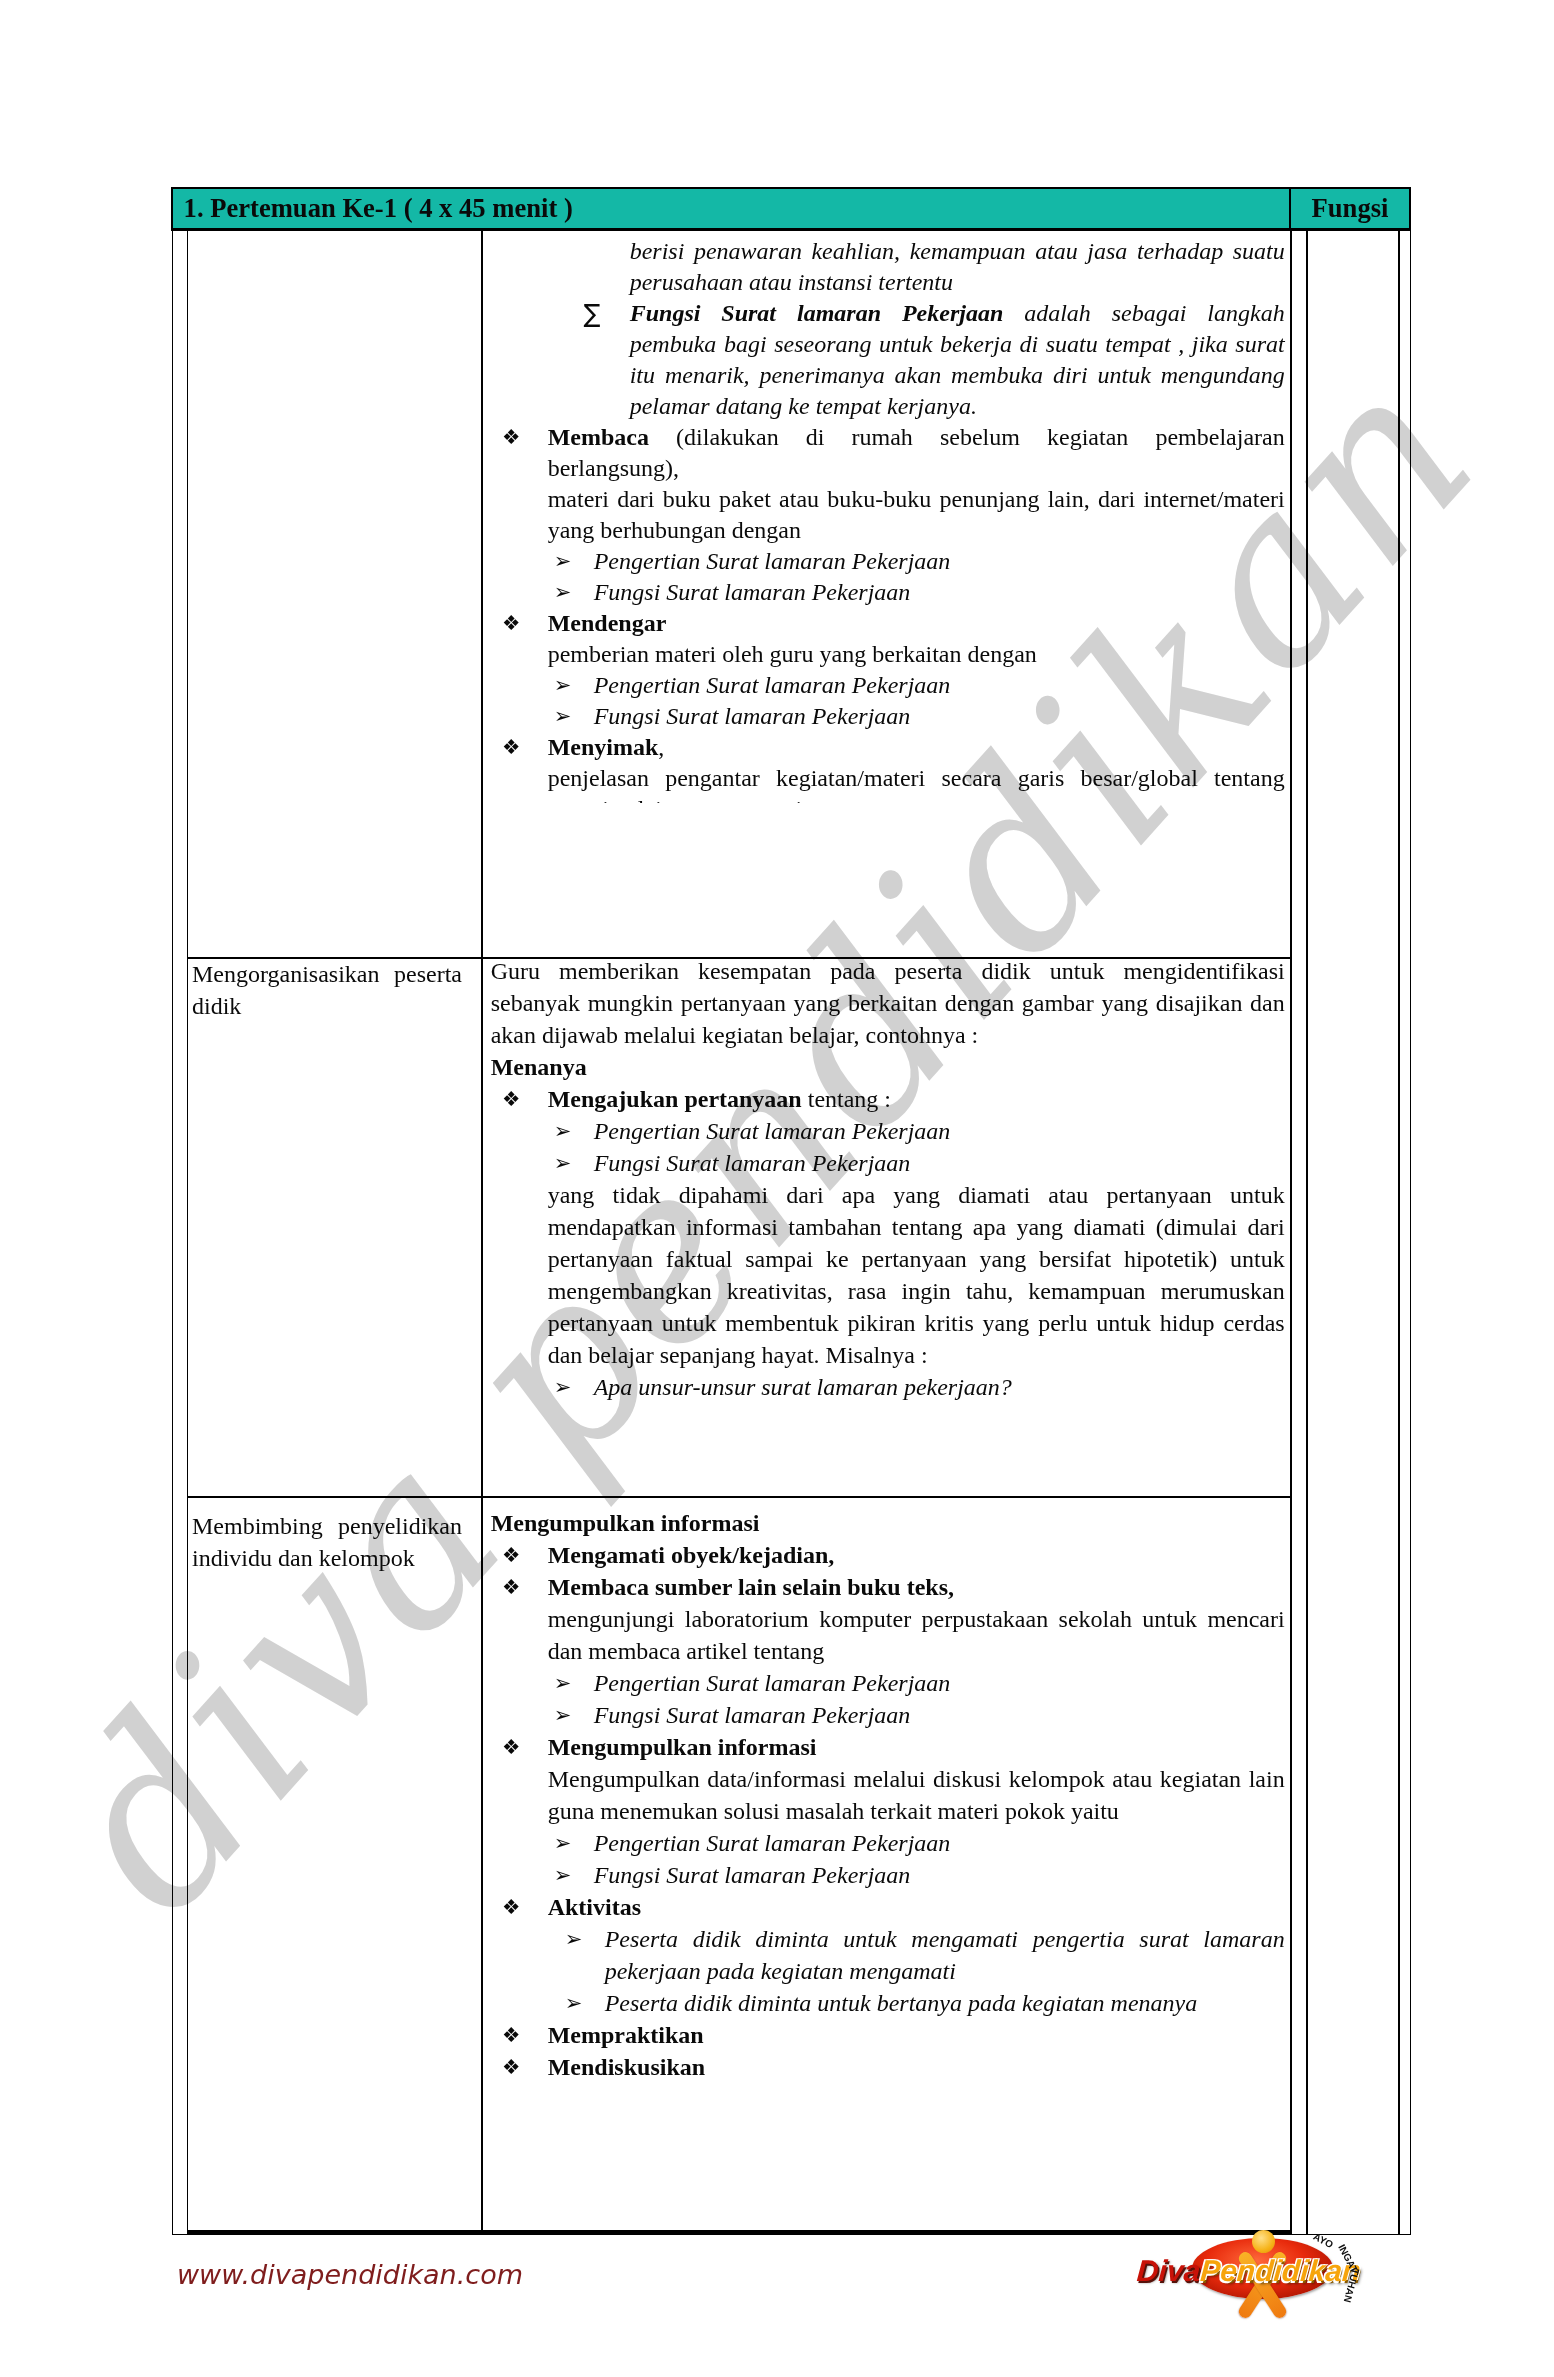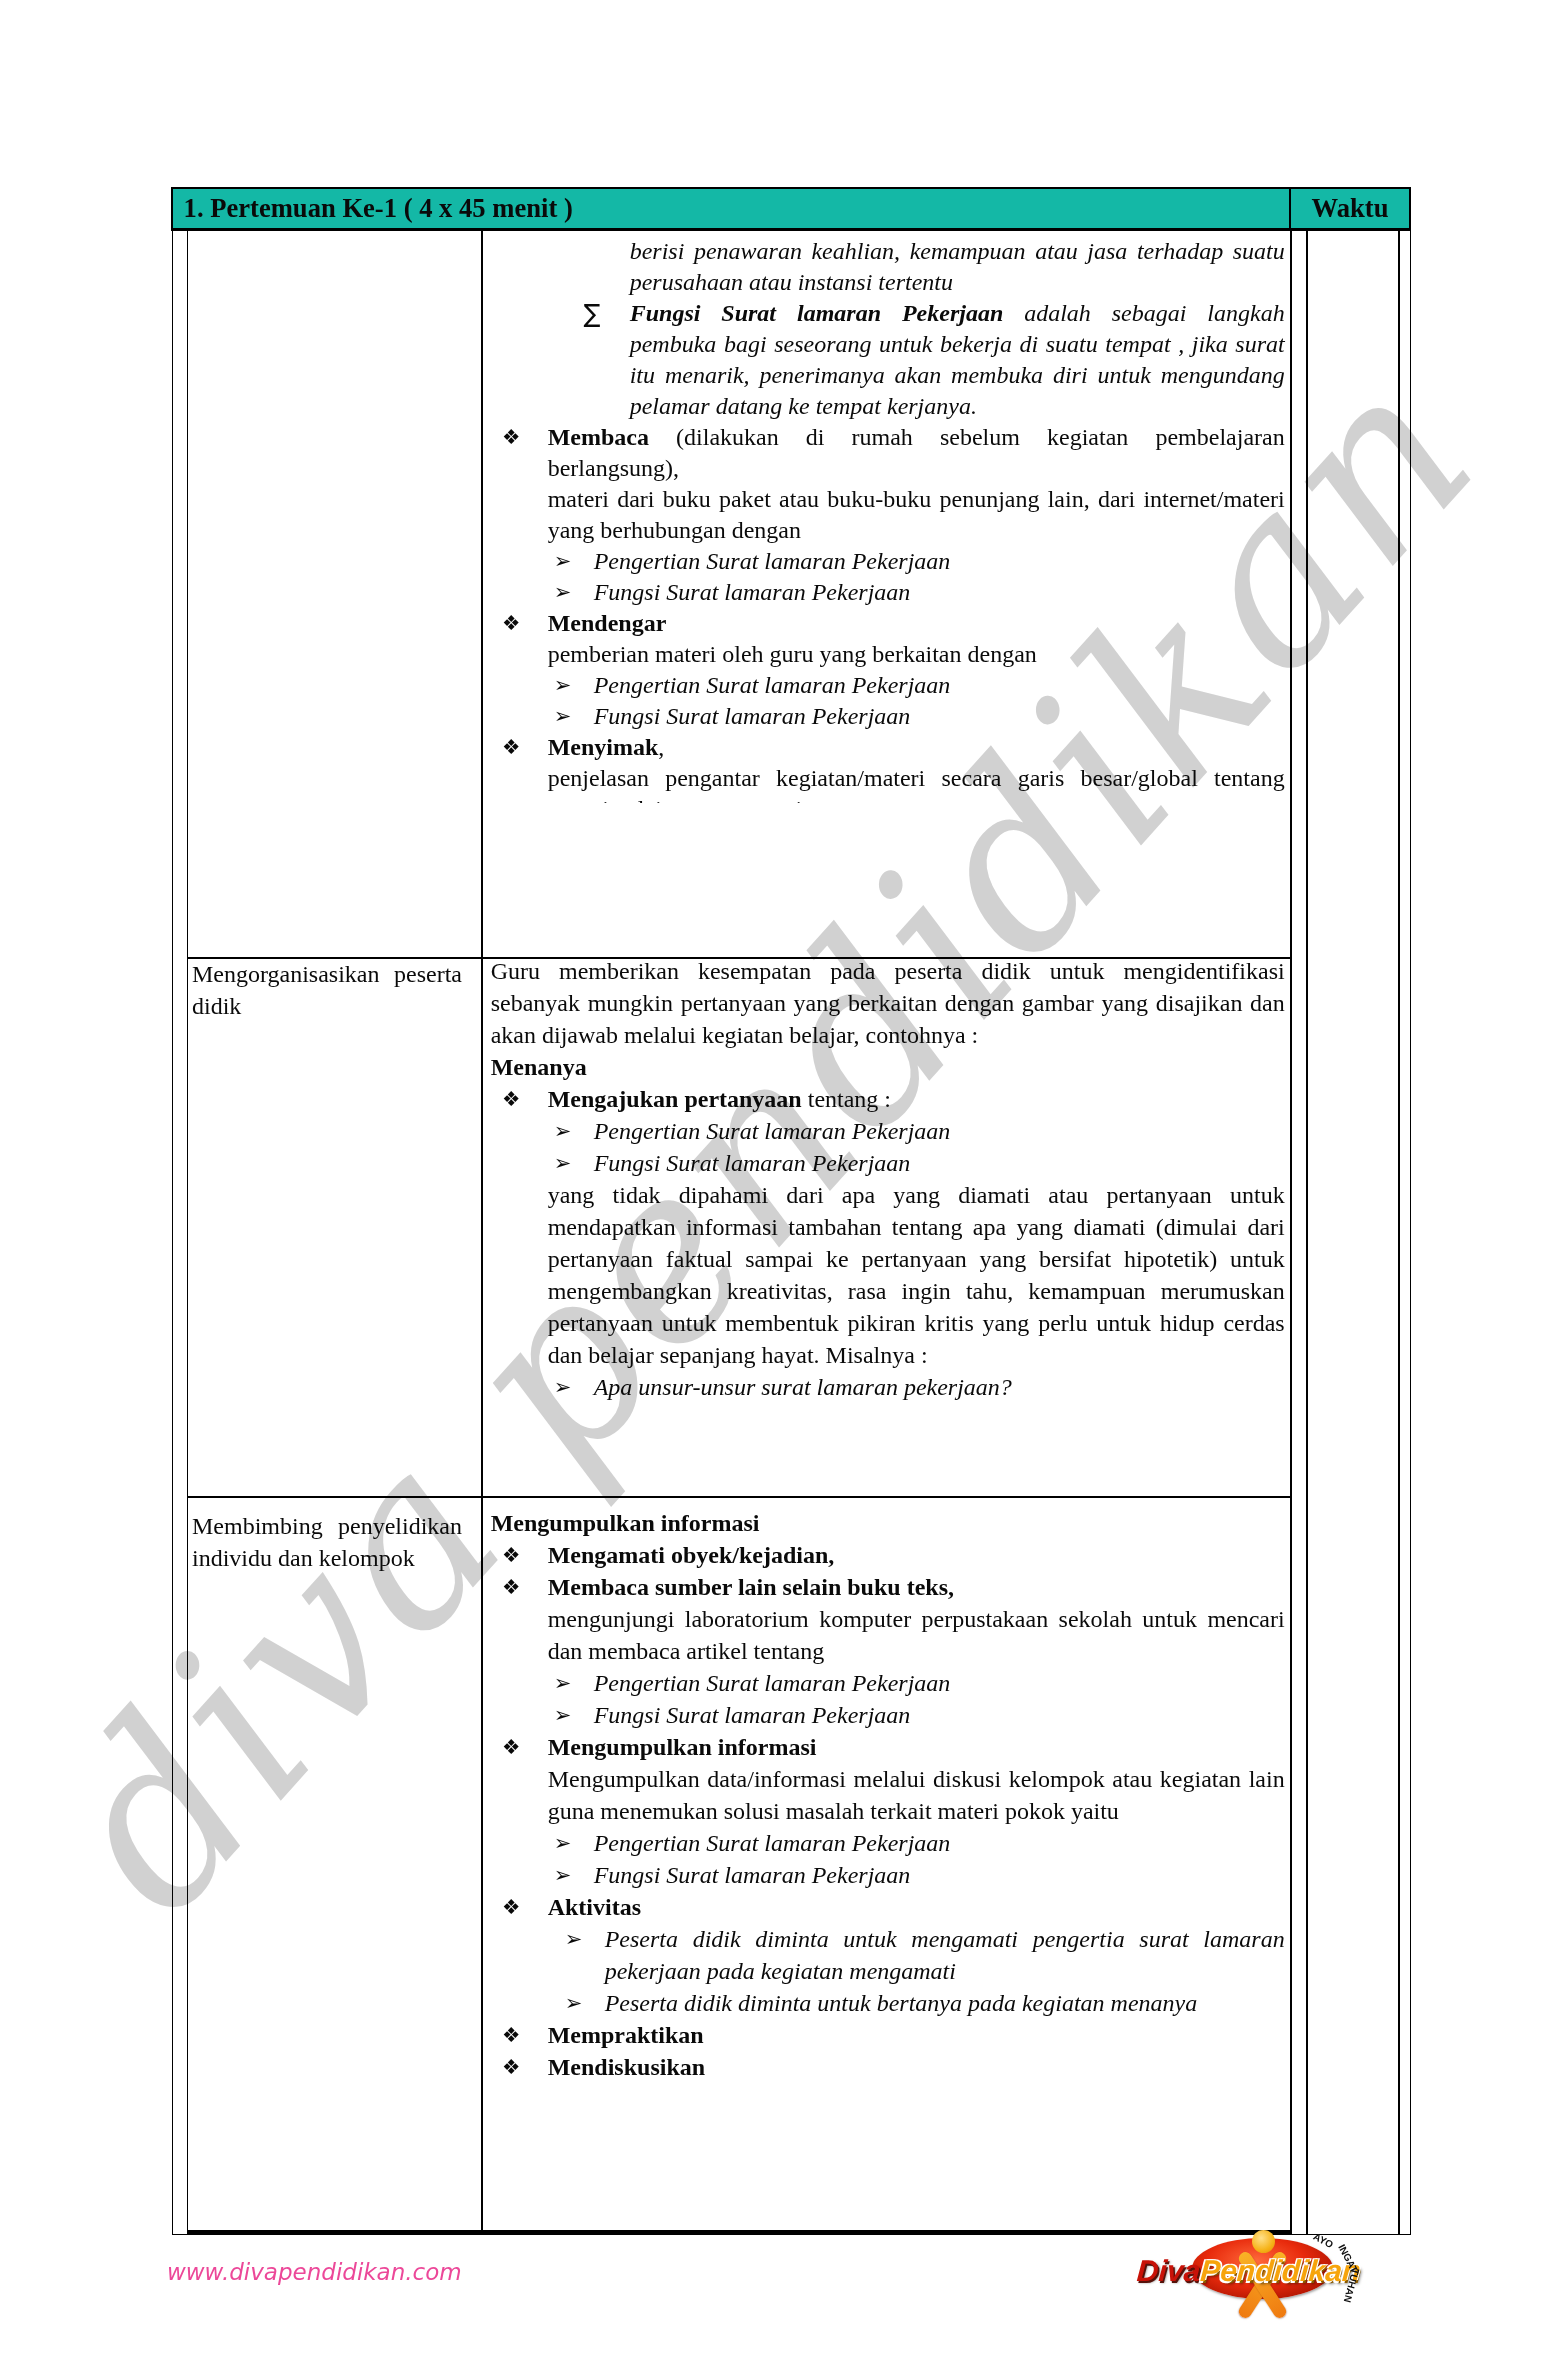--- a/index.html
+++ b/index.html
@@ -50,22 +50,22 @@
   .ind-d,.ind-dt{padding-left:57px;}
   .ind-d .marker{left:11.4px;font-size:20.5px;}
   .ind-sum,.ind-cs{padding-left:139px;}
   .ind-sum .marker{left:93px;font-size:25px;}
   .ind-a{padding-left:103px;}
   .ind-a .marker{left:63px;font-size:21px;}
   .ind-a2{padding-left:114px;}
   .ind-a2 .marker{left:74px;font-size:21px;}
 
   
-  .footer-url{position:absolute;left:167px;top:2259px;z-index:2;
-    font-family:"DejaVu Sans",sans-serif;font-style:italic;font-size:23px;color:#ec4899;}
+  .footer-url{position:absolute;left:177px;top:2259px;z-index:2;
+    font-family:"DejaVu Sans",sans-serif;font-style:italic;font-size:27px;color:#7f1d1d;}
 
   .logo{position:absolute;left:1137px;top:2230px;width:228px;height:99px;z-index:3;}
   .logo-ellipse{position:absolute;left:55px;top:7.6px;width:141px;height:61px;border-radius:50%;
     background:radial-gradient(ellipse at 45% 38%, #ff6a3c 0%, #e82a0c 45%, #a31000 85%);
     box-shadow:0.8px 1.5px 2.3px rgba(0,0,0,0.35);}
   .logo-head{position:absolute;left:115px;top:0px;width:23px;height:23px;border-radius:50%;
     background:radial-gradient(circle at 40% 35%, #ffe08a, #f6b318 60%, #e08a00);}
   .limb{position:absolute;width:13px;height:76px;border-radius:6.8px;
     background:linear-gradient(#f9b226,#ef7a10);box-shadow:0 0.8px 1.5px rgba(90,20,0,0.4);}
   .limb1{left:119px;top:16.7px;transform:rotate(33deg);}
@@ -86,21 +86,21 @@
 <body>
 
 <div class="page">
 
   <div class="watermark">
     <span>diva pendidikan</span>
   </div>
 
   <div class="thead">
     <div class="thead-title">1. Pertemuan Ke-1 ( 4 x 45 menit )</div>
-    <div class="thead-waktu">Waktu</div>
+    <div class="thead-waktu">Fungsi</div>
   </div>
 
   <div class="tbody" id="tbody">
     <div class="vl vl1"></div>
     <div class="vl vl2"></div>
     <div class="vl vl3"></div>
     <div class="vl vl4"></div>
     <div class="vl vl5"></div>
     <div class="hl hl1"></div>
     <div class="hl hl2"></div>

